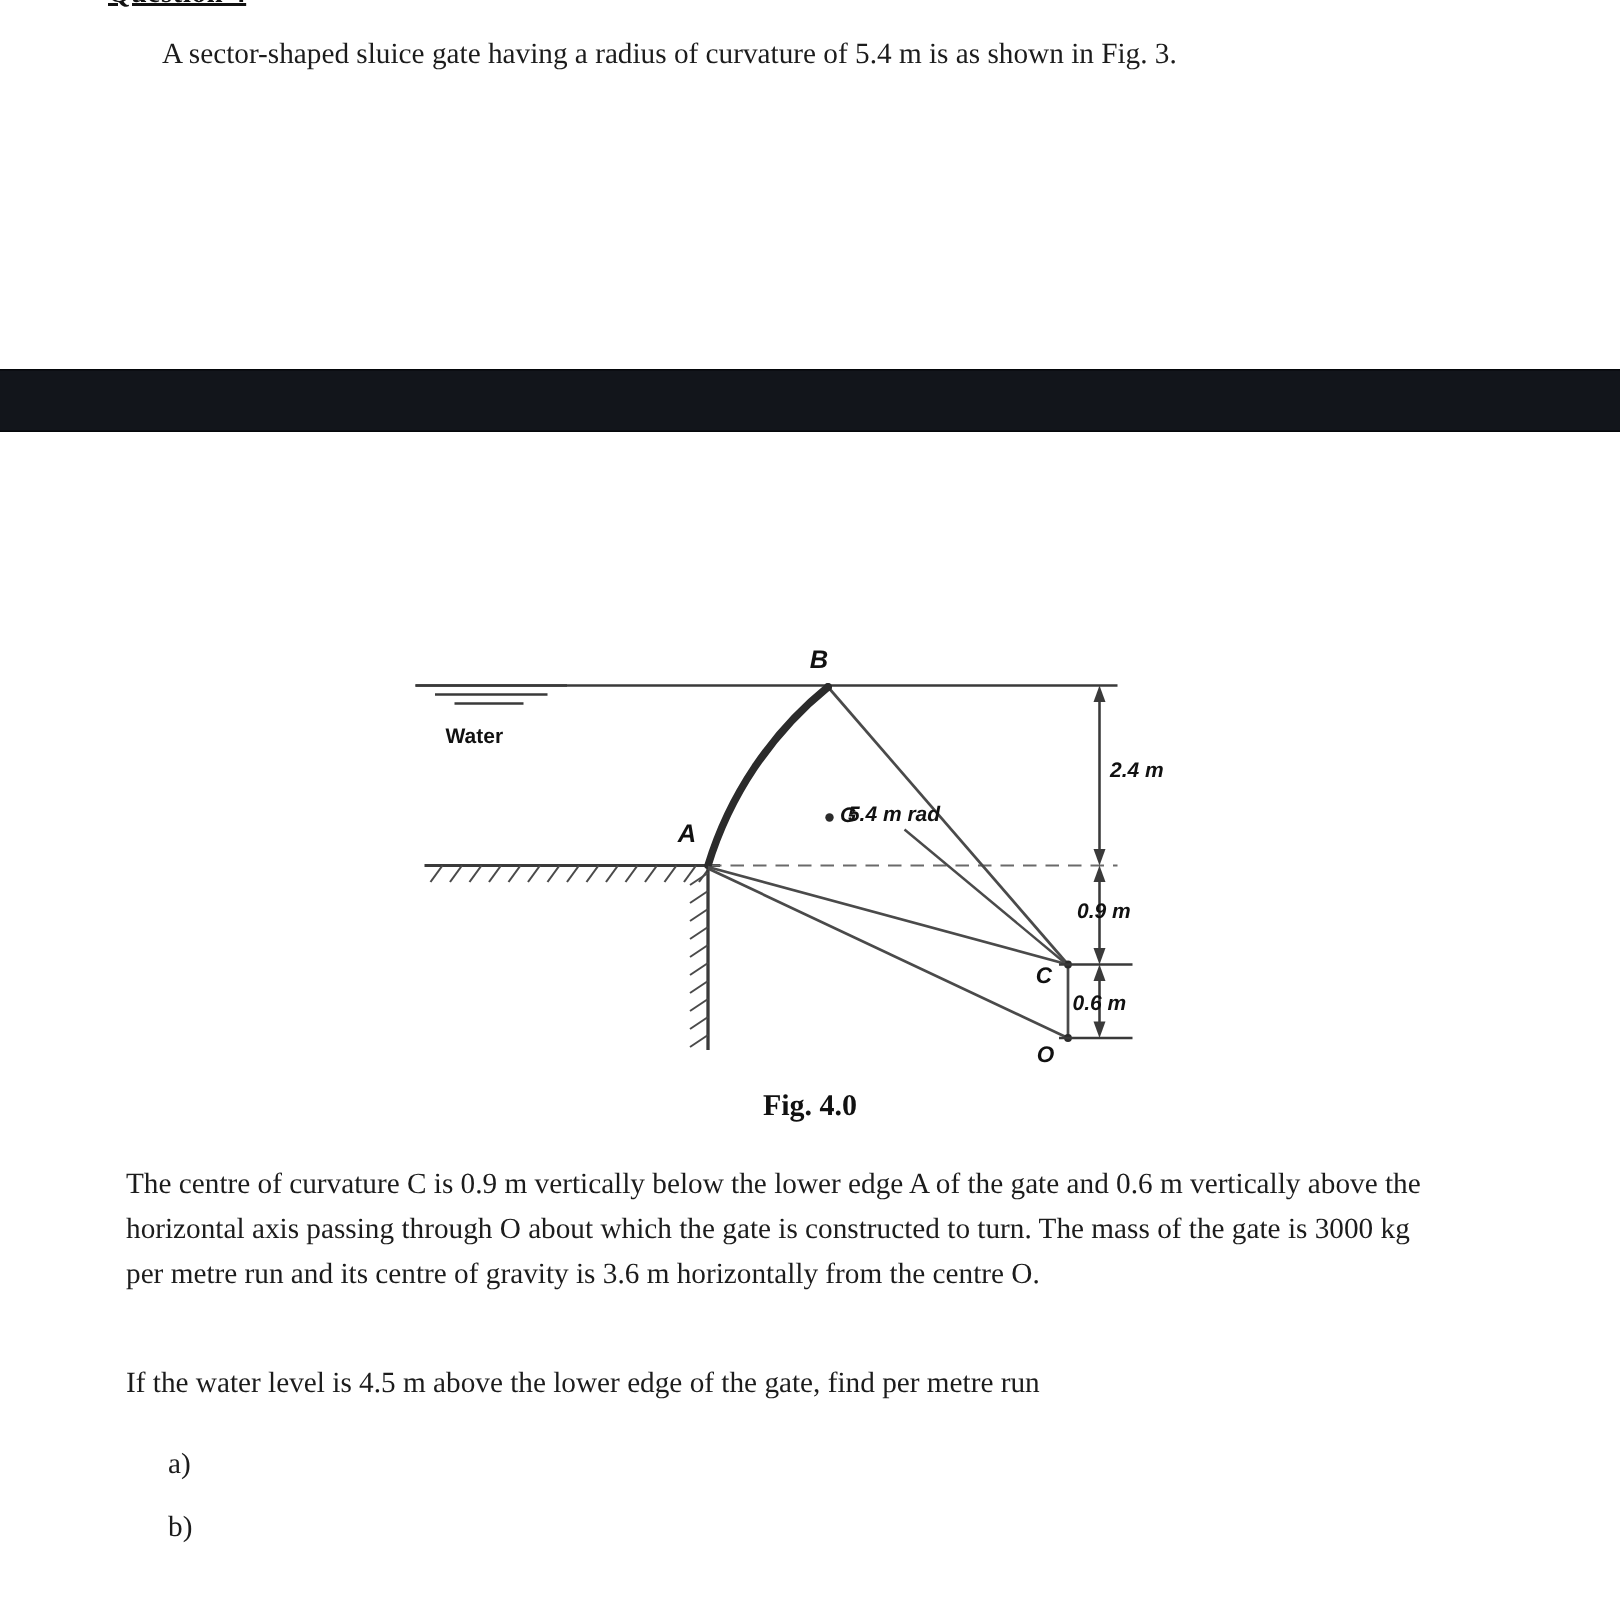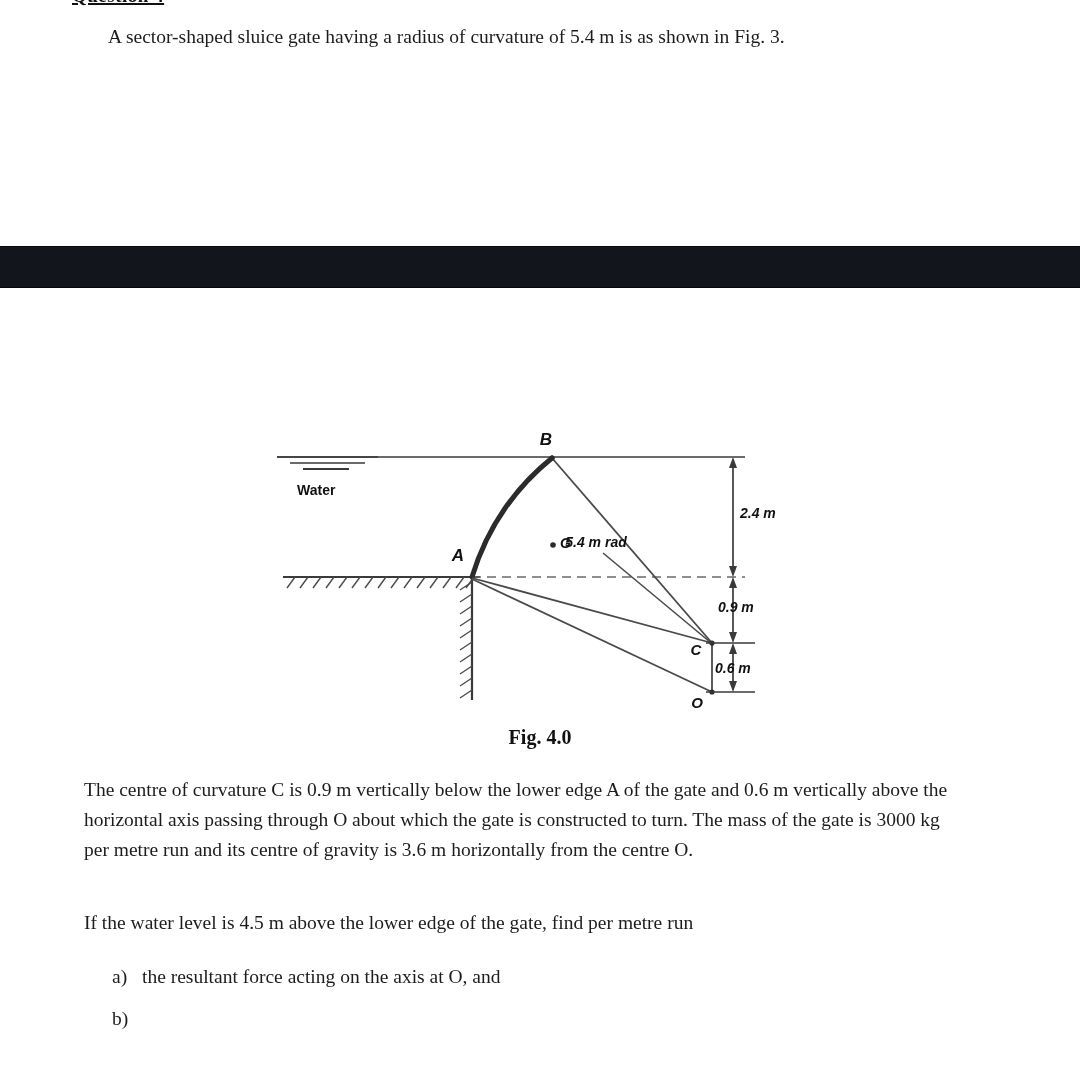--- a/index.html
+++ b/index.html
@@ -236,18 +236,17 @@
 
 <div class="fig-caption">Fig. 4.0</div>
 
 <div class="para para-main">The centre of curvature C is 0.9 m vertically below the lower edge A of the gate and 0.6 m vertically above the horizontal axis passing through O about which the gate is constructed to turn. The mass of the gate is 3000 kg per metre run and its centre of gravity is 3.6 m horizontally from the centre O.</div>
 
 <div class="para para-if">If the water level is 4.5 m above the lower edge of the gate, find per metre run</div>
 
 <div class="list">
   <div class="list-item">
     <span class="list-marker">a)</span>
-    <span>the resultant force acting on the axis at O, and</span>
   </div>
   <div class="list-item">
     <span class="list-marker">b)</span>
   </div>
 </div>
 
 </body></html>

